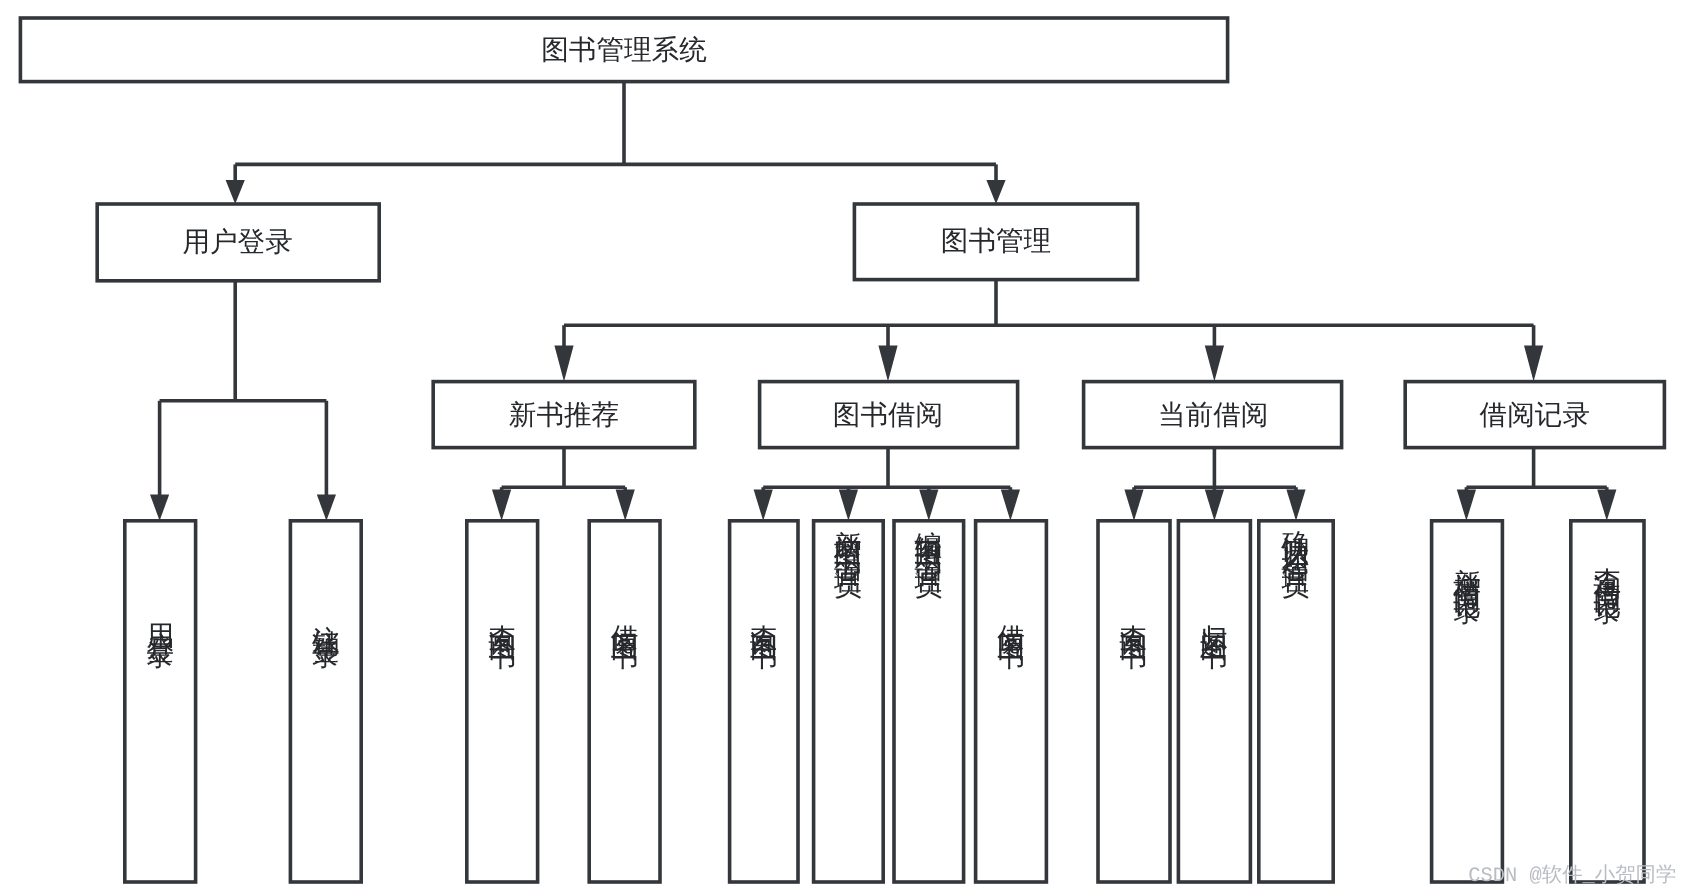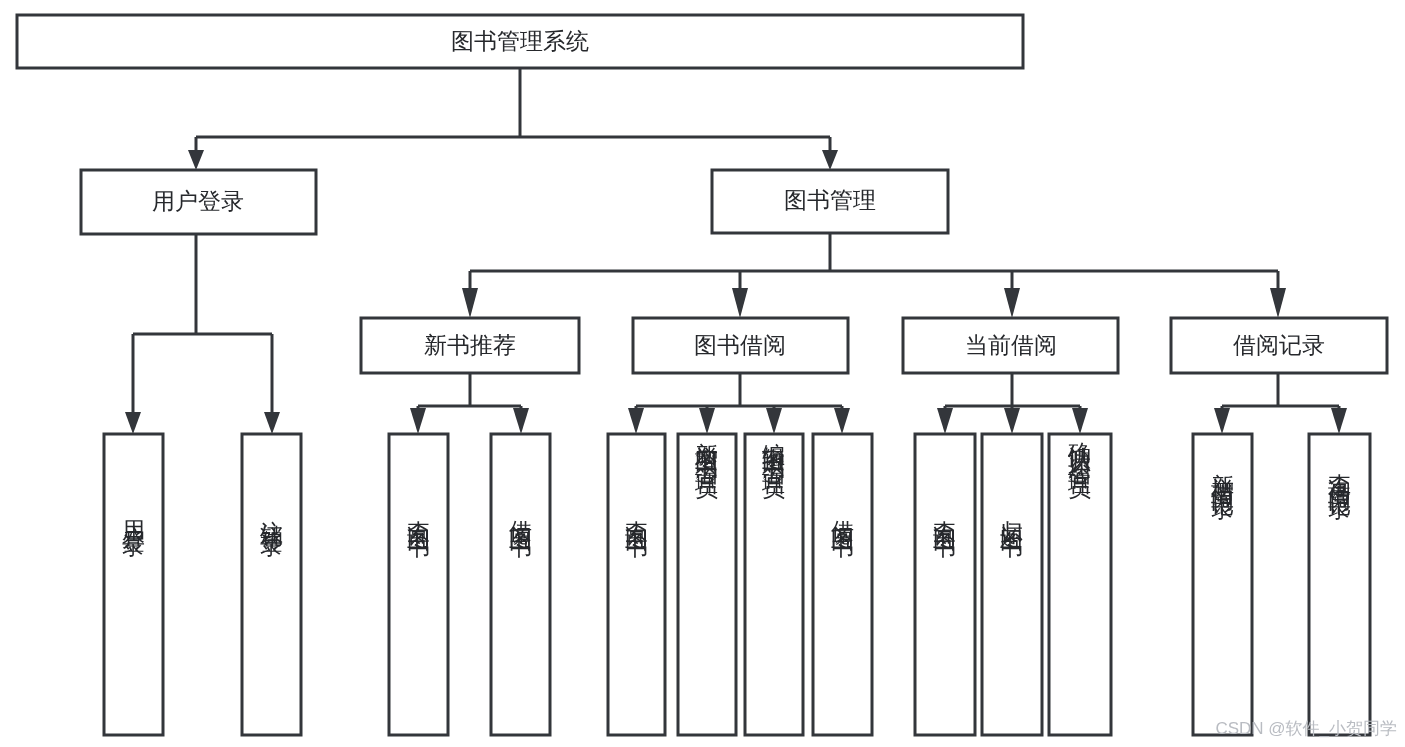--- a/index.html
+++ b/index.html
@@ -52,21 +52,21 @@
     fill: none;
   }
   .arrow-head {
     fill: #33363b;
     stroke: none;
   }
   .watermark {
     position: absolute;
     right: 8px;
     bottom: 7px;
-    font-family: Liberation Sans, sans-serif;
+    font-family: Liberation Mono, monospace;
     font-size: 17px;
     color: #b9bcc2;
     white-space: nowrap;
     pointer-events: none;
   }
 </style>
 </head>
 <body>
 
 <div id="diagram-root">

